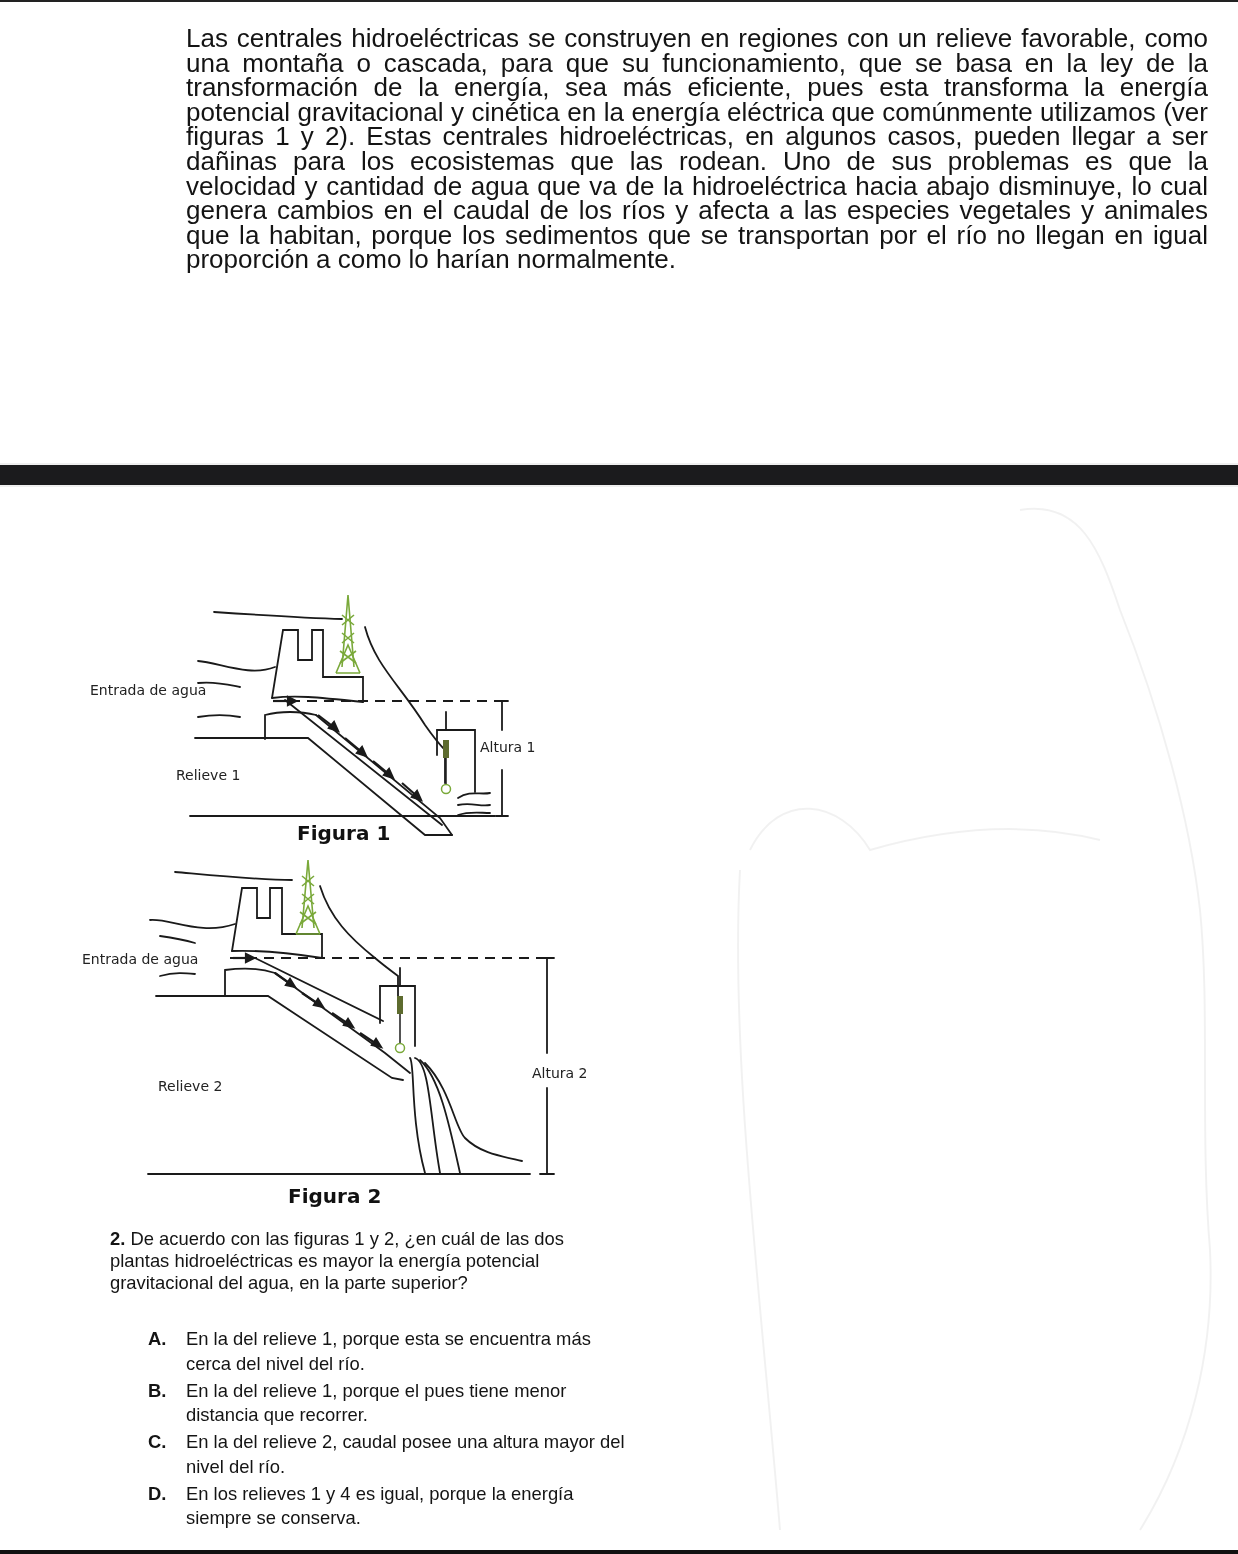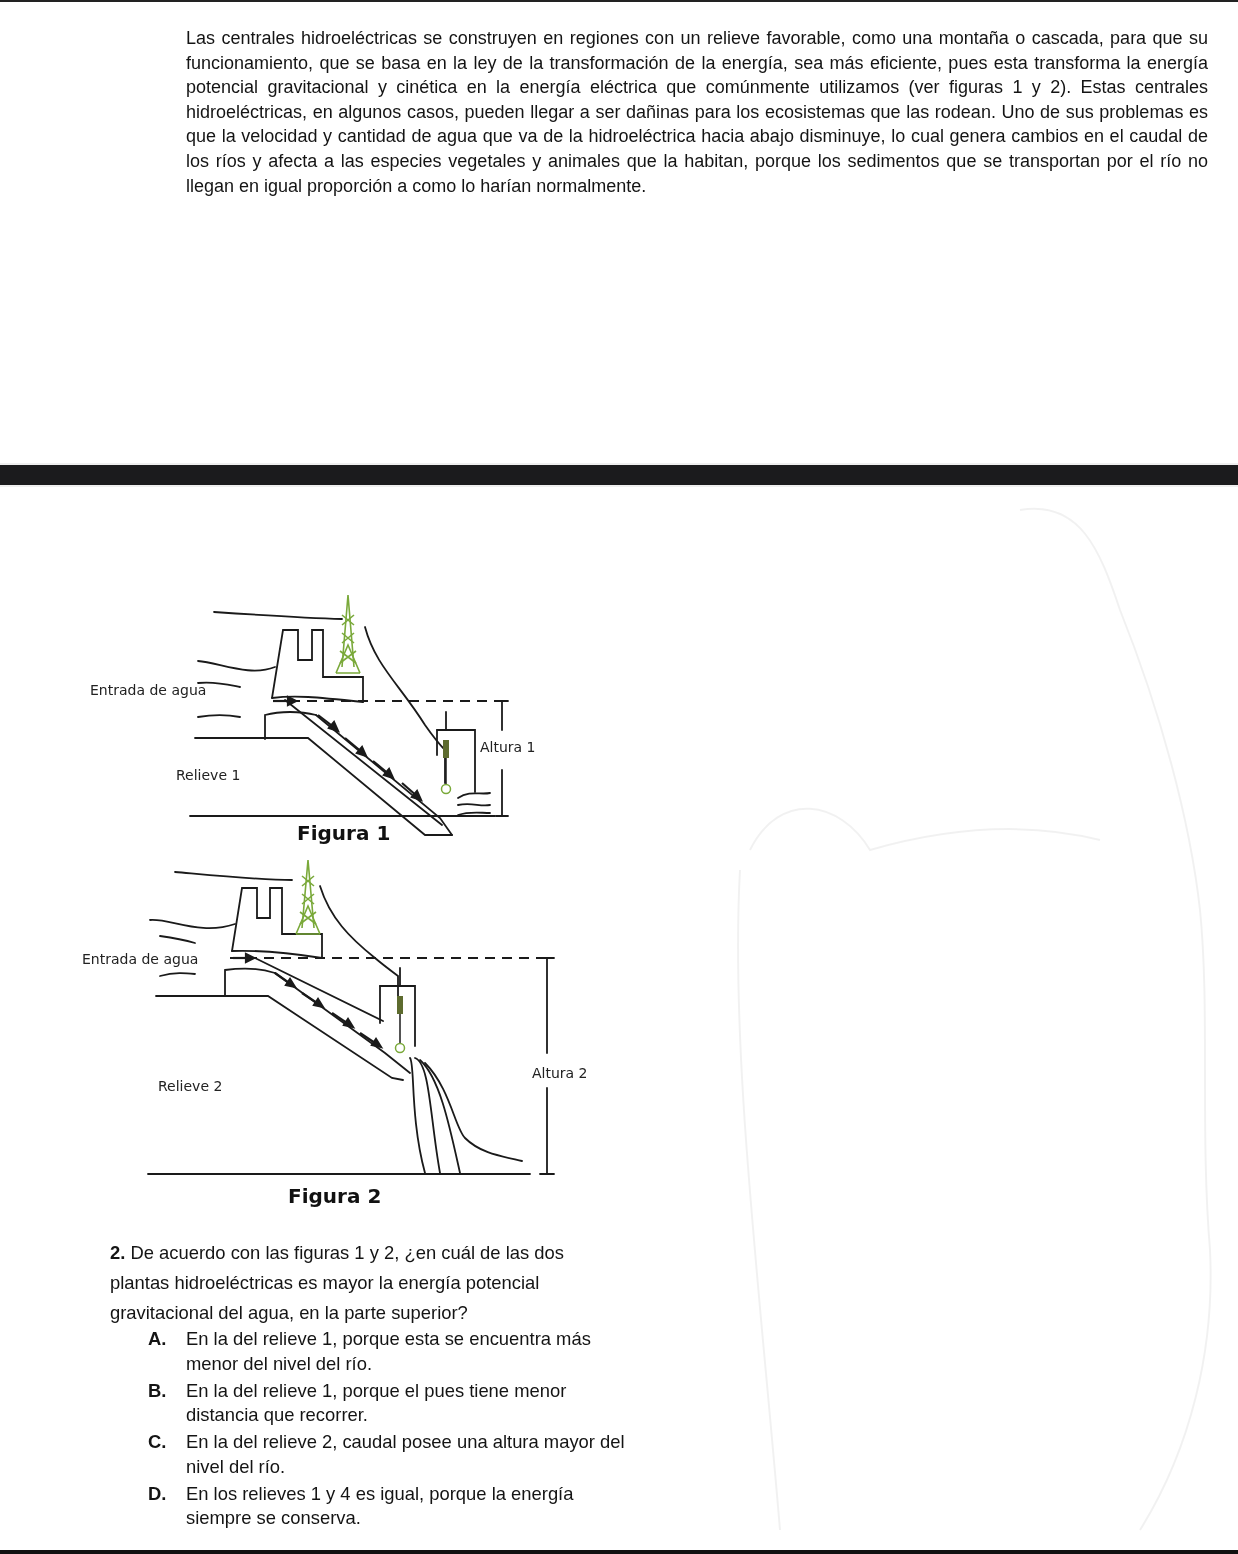--- a/index.html
+++ b/index.html
@@ -5,33 +5,33 @@
   html, body { margin: 0; padding: 0; }
   body {
     width: 1238px; height: 1554px; position: relative; overflow: hidden;
     background: #ffffff; color: #111;
     font-family: "Liberation Sans", sans-serif;
   }
   .top-rule { position: absolute; left: 0; top: 0; width: 1238px; height: 2px; background: #222; }
   .bottom-rule { position: absolute; left: 0; top: 1550px; width: 1238px; height: 4px; background: #111; }
   .intro {
     position: absolute; left: 186px; top: 26px; width: 1022px;
-    font-size: 18px; line-height: 24.6px; text-align: justify; color: #141414;
+    font-size: 26px; line-height: 24.6px; text-align: justify; color: #141414;
   }
   .band {
     position: absolute; left: 0; top: 465px; width: 1238px; height: 20px;
     background: #1b1b1d; box-shadow: 0 -2px 0 #efefef, 0 2px 0 #efefef;
   }
   .figure { position: absolute; }
   .figure svg { display: block; }
   .fig-label { font-family: "DejaVu Sans", sans-serif; font-size: 14px; fill: #222; }
   .fig-caption { font-family: "DejaVu Sans", sans-serif; font-weight: bold; font-size: 20px; fill: #111; }
   .question {
     position: absolute; left: 110px; top: 1228px; width: 510px;
-    font-size: 18.4px; line-height: 30px; color: #141414; margin-top: 10px;
+    font-size: 18.4px; line-height: 22px; color: #141414;
   }
   .question .num { font-weight: bold; }
   .options { position: absolute; left: 148px; top: 1327px; width: 480px; }
   .option { display: flex; font-size: 18.4px; line-height: 24.5px; color: #141414; margin-bottom: 2.5px; }
   .option .letter { font-weight: bold; width: 38px; flex: none; }
   .option .text { flex: 1; }
   .ghost {
     position: absolute; left: 720px; top: 490px; width: 510px; height: 1060px; opacity: 0.05;
   }
 </style>
@@ -180,21 +180,21 @@
 </div>
 
 <div class="question">
   <span class="num">2.</span>
   <span>De acuerdo con las figuras 1 y 2, ¿en cuál de las dos plantas hidroeléctricas es mayor la energía potencial gravitacional del agua, en la parte superior?</span>
 </div>
 
 <div class="options">
   <div class="option">
     <span class="letter">A.</span>
-    <span class="text">En la del relieve 1, porque esta se encuentra más menor del nivel del río.</span>
+    <span class="text">En la del relieve 1, porque esta se encuentra más cerca del nivel del río.</span>
   </div>
   <div class="option">
     <span class="letter">B.</span>
     <span class="text">En la del relieve 1, porque el pues tiene menor distancia que recorrer.</span>
   </div>
   <div class="option">
     <span class="letter">C.</span>
     <span class="text">En la del relieve 2, caudal posee una altura mayor del nivel del río.</span>
   </div>
   <div class="option">

